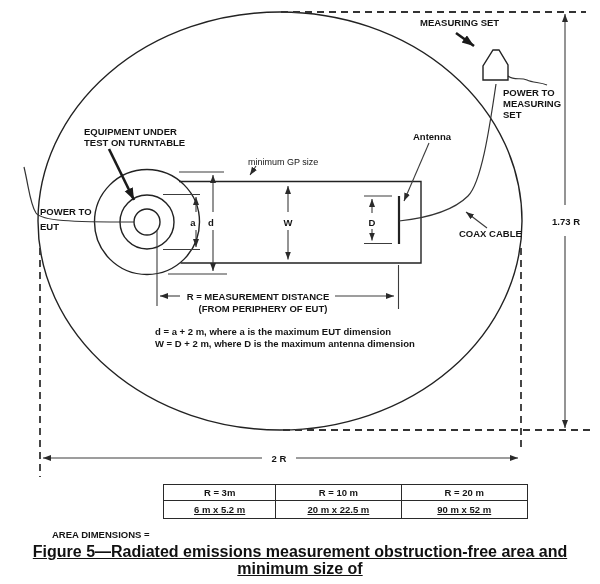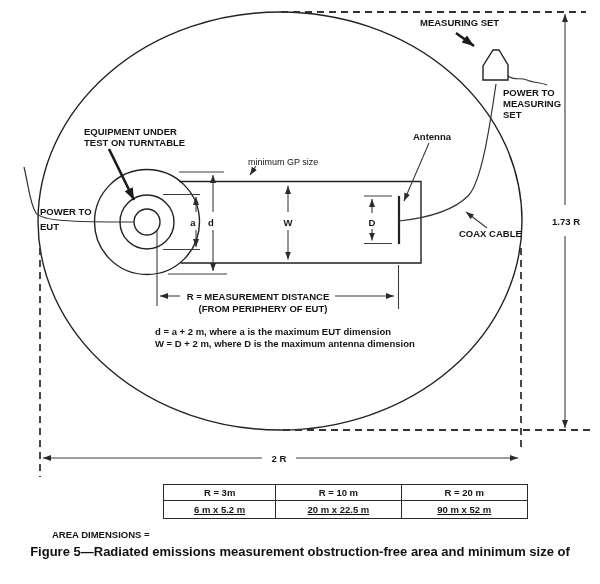--- a/index.html
+++ b/index.html
@@ -13,21 +13,21 @@
   .main{stroke:#222;stroke-width:1.4;fill:none;}
   .cable{stroke:#333;stroke-width:1.2;fill:none;}
   .dash{stroke:#333;stroke-width:1.8;fill:none;stroke-dasharray:7 5;}
   #area-table{position:absolute;left:163px;top:484px;width:365px;border-collapse:collapse;border-radius:11px;}
   #area-table td{border:1.3px solid #2a2a2a;text-align:center;vertical-align:middle;
         font-size:9.5px;font-weight:bold;color:#141414;padding:0;}
   #area-table tr.hdr td{height:15px;}
   #area-table tr.val td{height:17px;text-decoration:underline;}
   #area-label{position:absolute;left:52px;top:493px;font-size:9.5px;font-weight:bold;color:#141414;margin-top:36px;}
   #caption{position:absolute;left:0;top:543px;width:600px;text-align:center;
-        font-size:13px;font-weight:bold;color:#111;line-height:17px;}
+        font-size:16px;font-weight:bold;color:#111;line-height:17px;text-decoration:underline;}
 </style>
 </head>
 <body>
 
 <div id="page">
 
 <svg width="600" height="584" viewBox="0 0 600 584">
   <defs>
     <marker id="arr" markerUnits="userSpaceOnUse" markerWidth="9" markerHeight="7" refX="8" refY="3" orient="auto">
       <path d="M0,0 L8,3 L0,6 Z" fill="#2a2a2a"></path>

